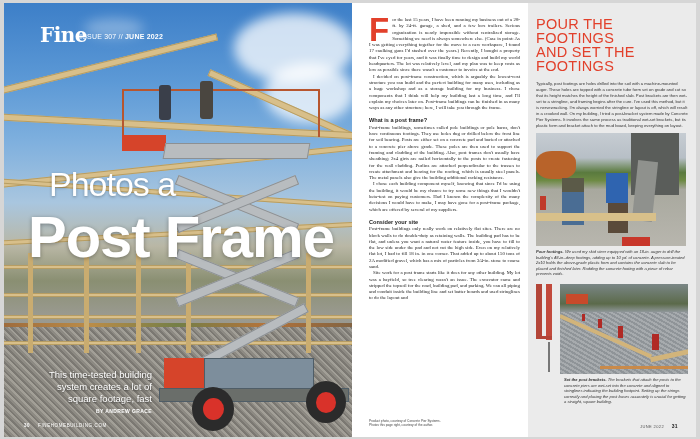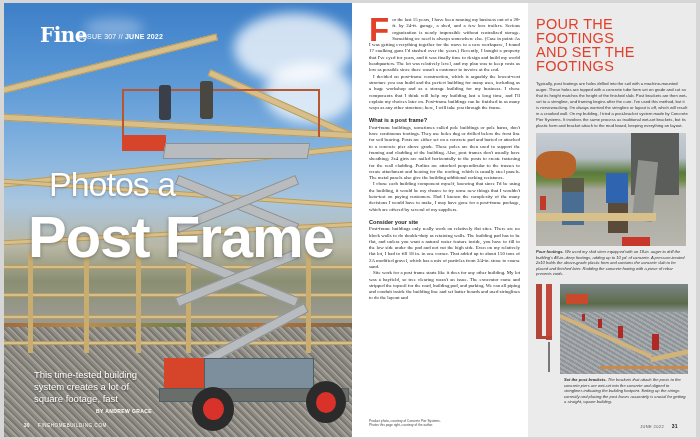--- a/index.html
+++ b/index.html
@@ -26,21 +26,21 @@
   .post { position: absolute; width: 5px; background: #c9ac70; }
 
   .masthead { position: absolute; left: 24px; top: 24px; color: #fff; }
   .mast-fine { font-family: "DejaVu Serif", serif; font-weight: bold; font-size: 20px; line-height: 16px; letter-spacing: -0.5px; padding-left: 12px; }
   .mast-home { font-family: "DejaVu Serif", serif; font-weight: bold; font-size: 20px; line-height: 18px; letter-spacing: -1px; }
   .issue { position: absolute; left: 76px; top: 30px; color: #fff; font-size: 7px; letter-spacing: 0.2px; }
   .issue b { font-weight: bold; }
 
   .title-small { position: absolute; left: 45px; top: 162px; color: #fff; font-size: 34px; font-weight: normal; letter-spacing: -1px; text-shadow: 0 1px 3px rgba(0,0,0,0.3); }
   .title-big { position: absolute; left: 24px; top: 190px; color: #fff; font-size: 58px; font-weight: bold; letter-spacing: -1px; line-height: 62px; text-shadow: 0 1px 4px rgba(0,0,0,0.35); margin-top: 13px; }
-  .deck { position: absolute; left: 30px; top: 366px; width: 118px; color: #fff; font-size: 9.5px; line-height: 12px; text-align: left; text-shadow: 0 1px 2px rgba(0,0,0,0.6); }
+  .deck { position: absolute; left: 30px; top: 366px; width: 118px; color: #fff; font-size: 9.5px; line-height: 12px; text-align: right; text-shadow: 0 1px 2px rgba(0,0,0,0.6); }
   .byline { position: absolute; left: 80px; top: 405px; width: 68px; color: #fff; font-size: 5px; letter-spacing: 0.4px; text-align: right; font-weight: bold; }
   .folio-left { position: absolute; left: 20px; top: 420px; color: #fff; font-size: 4.5px; letter-spacing: 0.6px; }
   .folio-left .num { font-weight: bold; margin-right: 6px; }
 
   
   .right-page { position: relative; width: 344px; height: 434px; background: #f6f6f5; display: flex; }
   .gutter-shadow { position: absolute; left: 0; top: 0; width: 6px; height: 100%; background: linear-gradient(90deg, rgba(0,0,0,0.12), rgba(0,0,0,0)); }
   .col-main { position: relative; width: 176px; height: 100%; background: #ffffff; padding: 14px 8px 0 17px; }
   .sidebar { position: relative; width: 168px; height: 100%; background: #ebebeb; padding: 14px 8px 0 8px; }
 

